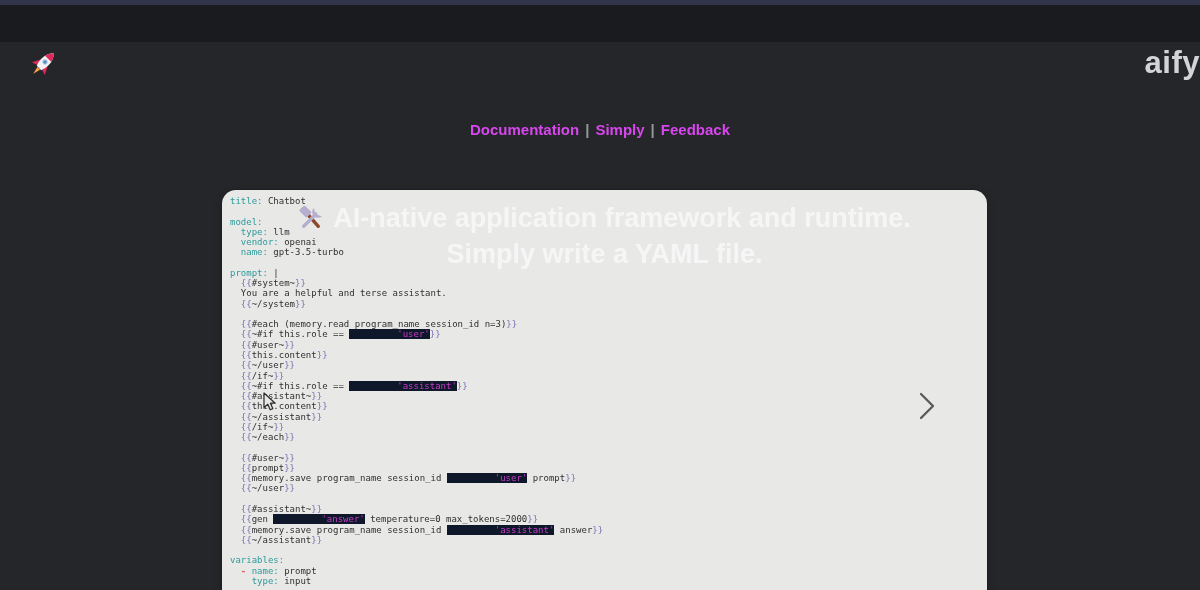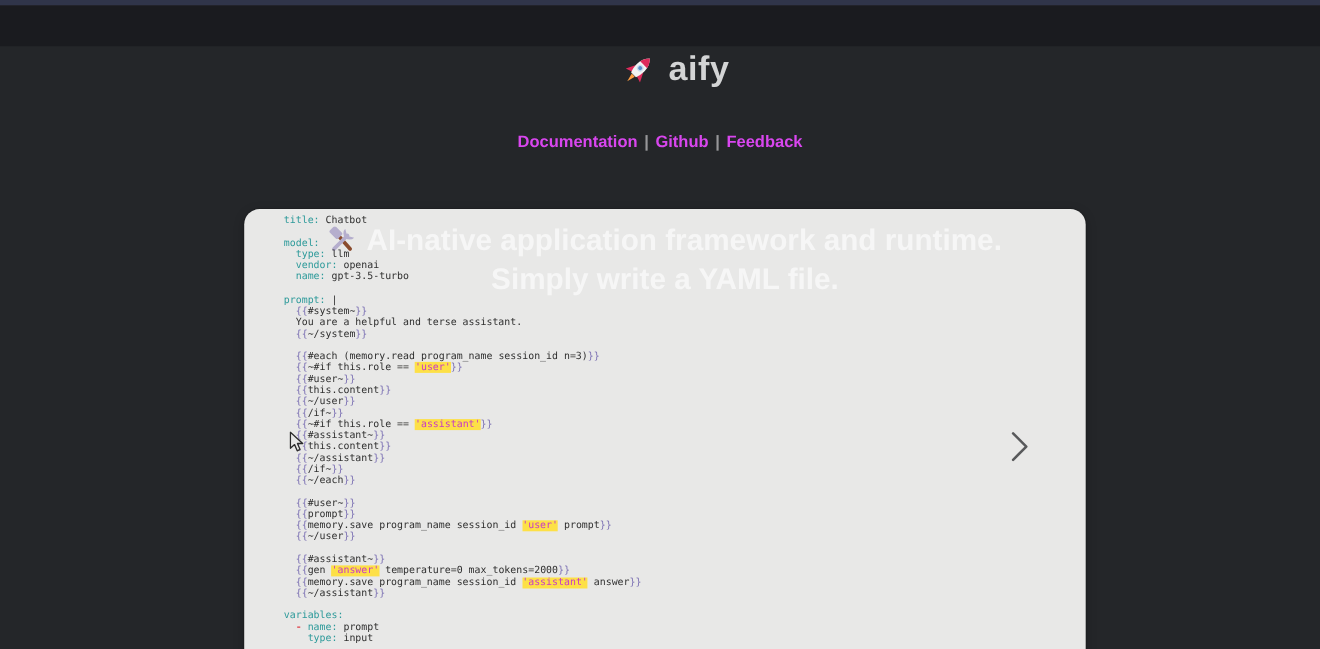--- a/index.html
+++ b/index.html
@@ -13,21 +13,21 @@
   .top-strip {
     position: absolute; top: 0; left: 0; width: 100%; height: 5px;
     background: #30354a;
   }
   .top-bar {
     position: absolute; top: 5px; left: 0; width: 100%; height: 37px;
     background: #1a1b1f;
   }
   .header { position: absolute; top: 42px; left: 0; width: 100%; text-align: center; }
   .logo-row {
-    display: flex; align-items: center; justify-content: center;
+    display: flex; align-items: center; justify-content: space-between;
     gap: 12px; margin-top: 3px; height: 36px; padding-left: 28px;
   }
   .rocket { width: 31px; height: 31px; display: inline-block; }
   .app-title {
     font-size: 31px; font-weight: 700; color: #d3d4d5; letter-spacing: 0.5px;
   }
   .tagline {
     margin-top: 9px; font-size: 24px; font-weight: 700; color: #8e8a80;
   }
   .nav-links { margin-top: 40px; font-size: 15px; font-weight: 700; }
@@ -46,25 +46,25 @@
     white-space: nowrap;
   }
   .tools-icon { width: 26px; height: 26px; vertical-align: -5px; margin-right: 9px; }
 
   .code {
     position: absolute; top: 6px; left: 8px; z-index: 2;
     font-family: "DejaVu Sans Mono", monospace;
     font-size: 9px; line-height: 10.27px;
     color: #2f2f2f; white-space: pre;
   }
-  .code-line { height: 10.27px; margin-left: 28px; }
+  .code-line { height: 10.27px; }
   .tk-key   { color: #2d9a9a; }
   .tk-plain { color: #2f2f2f; }
   .tk-brace { color: #7d72b4; }
-  .tk-str   { color: #c73bc7; background: #fde047; }
+  .tk-str   { color: #c73bc7; background: #0f172a; padding-left: 48px; }
   .tk-dash  { color: #e0535a; font-weight: 700; }
 
   .next-btn {
     position: absolute; left: 688px; top: 200px; width: 34px; height: 34px;
     background: transparent; border: none; cursor: pointer; z-index: 3;
     display: flex; align-items: center; justify-content: center;
   }
   .cursor-svg { position: absolute; left: 263px; top: 392px; z-index: 10; }
 </style>
 </head>
@@ -84,21 +84,21 @@
           <path d="M16 1 C19.2 4.2 21 8.5 21 13 C21 17 20.2 20.4 19.2 22.6 L12.8 22.6 C11.8 20.4 11 17 11 13 C11 8.5 12.8 4.2 16 1 Z" fill="#f3f3f3"></path>
           <path d="M16 1 C18.4 3.4 19.9 6.2 20.6 9.2 L11.4 9.2 C12.1 6.2 13.6 3.4 16 1 Z" fill="#dd2a5b"></path>
           <circle cx="16" cy="13.8" r="3.1" fill="#c6dcf0"></circle>
           <circle cx="16" cy="13.8" r="1.9" fill="#5b8fc7"></circle>
         </g>
       </svg>
     </span>
     <h1 class="app-title">aify</h1>
   </div>
   <nav class="nav-links">
-    <a>Documentation</a><span class="sep">|</span><a>Github</a><span class="sep">|</span><a>Feedback</a>
+    <a>Documentation</a><span class="sep">|</span><a>Simply</a><span class="sep">|</span><a>Feedback</a>
   </nav>
 </div>
 
 <section class="panel">
   <div class="watermark">
     <div><span class="tools-icon"><svg viewBox="0 0 32 32" width="26" height="26">
         <g stroke-linecap="round">
           <line x1="10" y1="8" x2="25" y2="25" stroke="#8a4b2d" stroke-width="4.2"></line>
           <rect x="2.5" y="2" width="13" height="9.5" rx="2" transform="rotate(45 9 6.8)" fill="#b5aecd"></rect>
           <line x1="22" y1="10" x2="7" y2="25" stroke="#b5aecd" stroke-width="4.2"></line>

